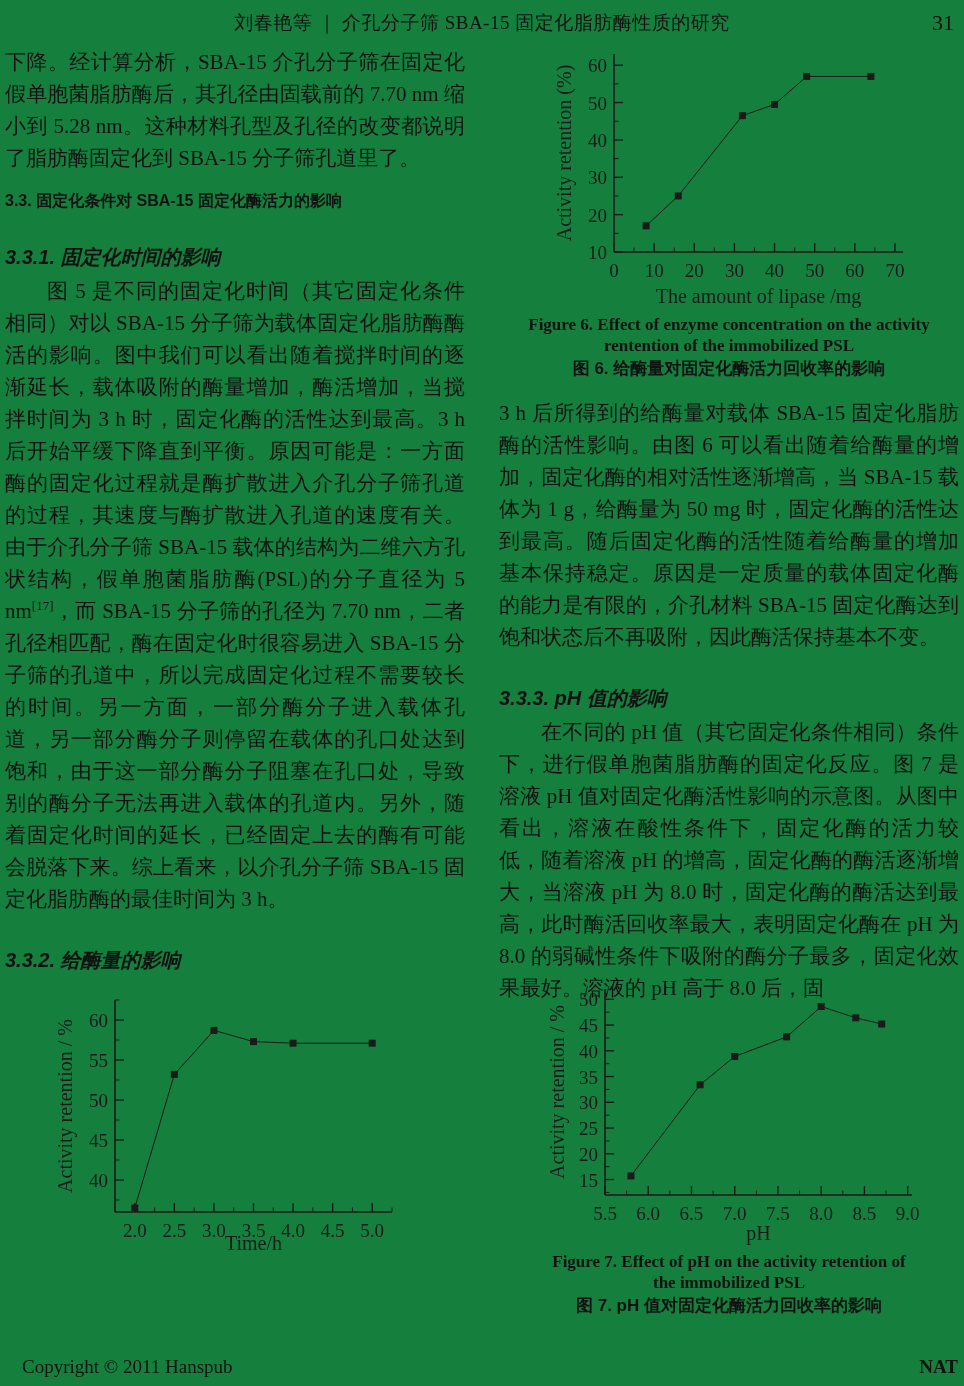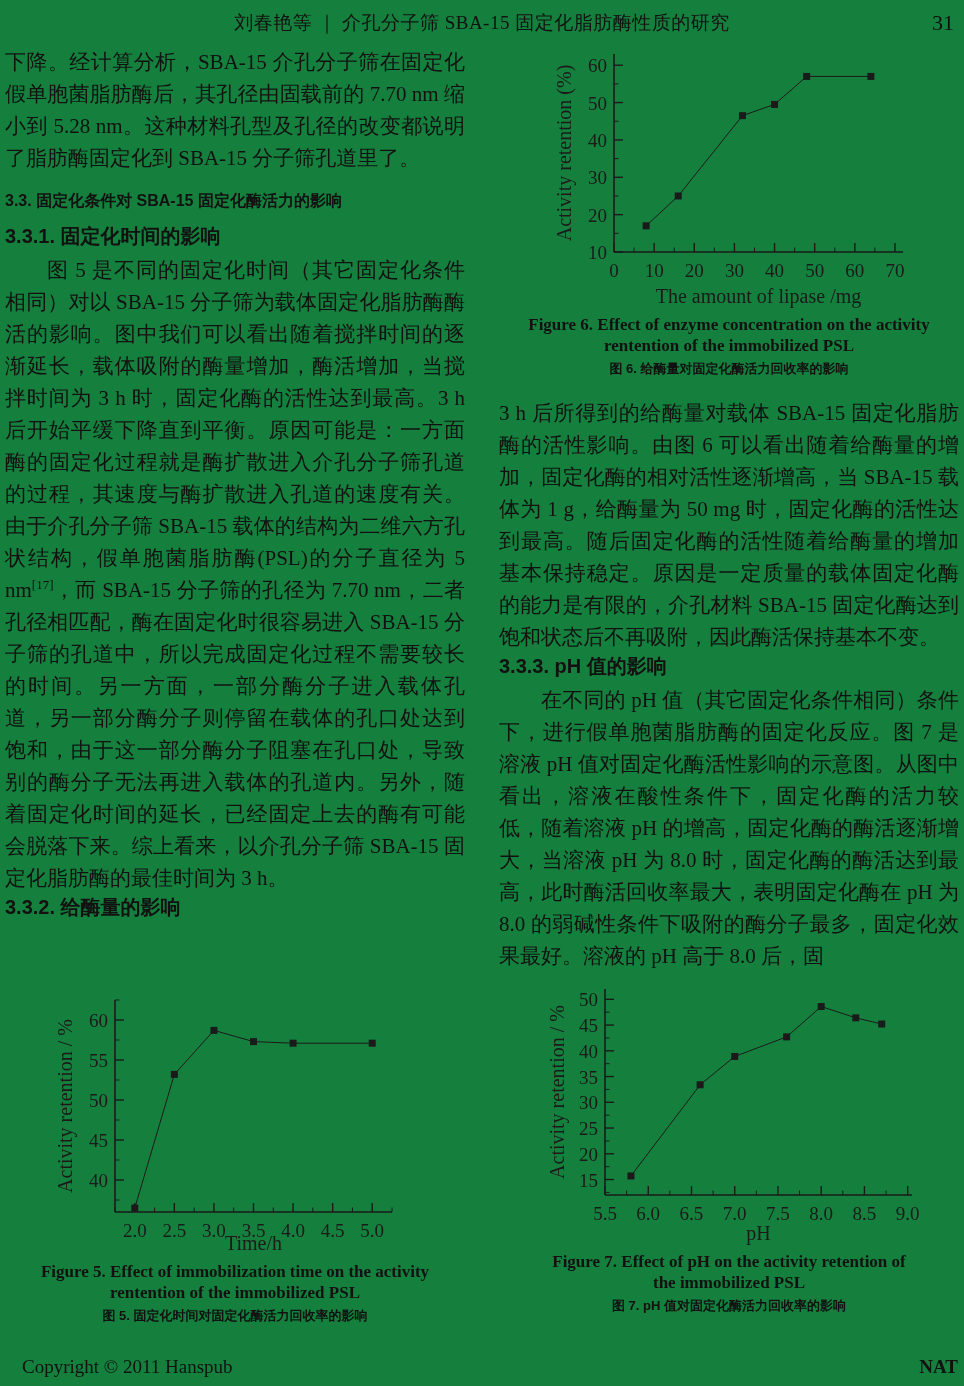--- a/index.html
+++ b/index.html
@@ -18,36 +18,36 @@
   .col-right{left:499px;top:42px;}
   p.body{font-size:21px;line-height:32px;text-align:justify;margin:0;}
   p.body.indent{text-indent:2em;}
   sup.ref{font-size:13px;line-height:0;}
   h2.sec{
     font-family:"Liberation Sans","DejaVu Sans",sans-serif;
     font-size:16px;font-weight:bold;margin:17px 0 11px 0;white-space:nowrap;
   }
   h3.subsec{
     font-family:"Liberation Sans","DejaVu Sans",sans-serif;
-    font-size:20px;font-weight:bold;margin:0 0 4px 0;
+    font-size:20px;font-weight:bold;margin:32px 0 4px 0;font-style:italic;
   }
   
   figure.fig{margin:0;padding:0;}
   .fig-abs{position:absolute;width:460px;}
   .fig5-pos{left:5px;top:985px;}
   .fig7-pos{left:499px;top:985px;}
   .chartbox{position:relative;}
   .caption{margin-top:4px;}
   .cap-en{
     font-weight:bold;font-size:17px;line-height:21px;text-align:center;
     margin:0 auto;
   }
   .cap-zh{
     font-family:"Liberation Sans","DejaVu Sans",sans-serif;
-    font-weight:bold;font-size:13px;line-height:23px;text-align:center;margin:1px auto 0;
+    font-weight:bold;font-size:17px;line-height:23px;text-align:center;margin:1px auto 0;
   }
   .w-fig5 .cap-en{max-width:420px;}
   .w-fig6 .cap-en{max-width:440px;}
   .w-fig7 .cap-en{max-width:370px;}
   
   .footer{position:absolute;left:22px;right:6px;bottom:8px;height:24px;font-size:19px;}
   .footer-copy{position:absolute;left:0;bottom:0;}
   .footer-journal{position:absolute;right:0;bottom:0;font-weight:bold;}
 </style>
 </head>
@@ -178,24 +178,20 @@
           <polyline points="104.78571428571428,223 144.35714285714286,89.39999999999998 183.92857142857144,45.39999999999998 223.5,56.60000000000002 263.07142857142856,58.19999999999999 342.2142857142857,58.19999999999999" fill="none" stroke="#1a1a1a" stroke-width="1"></polyline>
           <rect x="101.28571428571428" y="219.5" width="7" height="7" fill="#1a1a1a"></rect>
           <rect x="140.85714285714286" y="85.89999999999998" width="7" height="7" fill="#1a1a1a"></rect>
           <rect x="180.42857142857144" y="41.89999999999998" width="7" height="7" fill="#1a1a1a"></rect>
           <rect x="220" y="53.10000000000002" width="7" height="7" fill="#1a1a1a"></rect>
           <rect x="259.57142857142856" y="54.69999999999999" width="7" height="7" fill="#1a1a1a"></rect>
           <rect x="338.7142857142857" y="54.69999999999999" width="7" height="7" fill="#1a1a1a"></rect>
           <text x="223.5" y="265" fill="#1a1a1a" font-size="20" font-family="&quot;Liberation Serif&quot;,&quot;DejaVu Serif&quot;,serif" text-anchor="middle">Time/h</text>
           <text x="42" y="121" fill="#1a1a1a" font-size="20" font-family="&quot;Liberation Serif&quot;,&quot;DejaVu Serif&quot;,serif" text-anchor="middle" transform="rotate(-90 42 121)">Activity retention / %</text>
         </svg></div>
-    <figcaption class="caption">
-      <div class="cap-en">Figure 5. Effect of immobilization time on the activity rentention of the immobilized PSL</div>
-      <div class="cap-zh">图 5. 固定化时间对固定化酶活力回收率的影响</div>
-    </figcaption>
   </figure>
 
   <figure class="fig fig-abs fig7-pos w-fig7">
     <div class="chartbox" style="width:430px;height:262px;margin-left:31px;"><svg width="430" height="262" viewBox="0 0 430 262">
           <line x1="75" y1="4" x2="75" y2="210" stroke="#1a1a1a" stroke-width="1.6"></line>
           <line x1="75" y1="210" x2="382" y2="210" stroke="#1a1a1a" stroke-width="1.6"></line>
           <line x1="75" y1="210" x2="75" y2="201" stroke="#1a1a1a" stroke-width="1.4"></line>
           <text x="75" y="235" fill="#1a1a1a" font-size="19" font-family="&quot;Liberation Serif&quot;,&quot;DejaVu Serif&quot;,serif" text-anchor="middle">5.5</text>
           <line x1="118.2394366197183" y1="210" x2="118.2394366197183" y2="201" stroke="#1a1a1a" stroke-width="1.4"></line>
           <text x="118.2394366197183" y="235" fill="#1a1a1a" font-size="19" font-family="&quot;Liberation Serif&quot;,&quot;DejaVu Serif&quot;,serif" text-anchor="middle">6.0</text>

